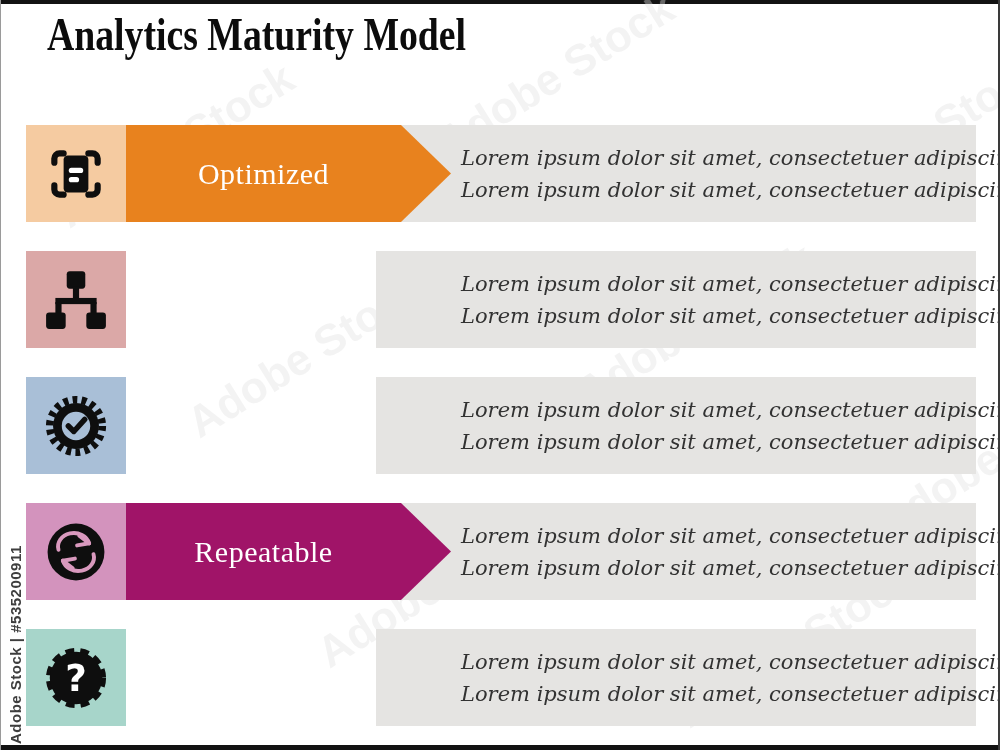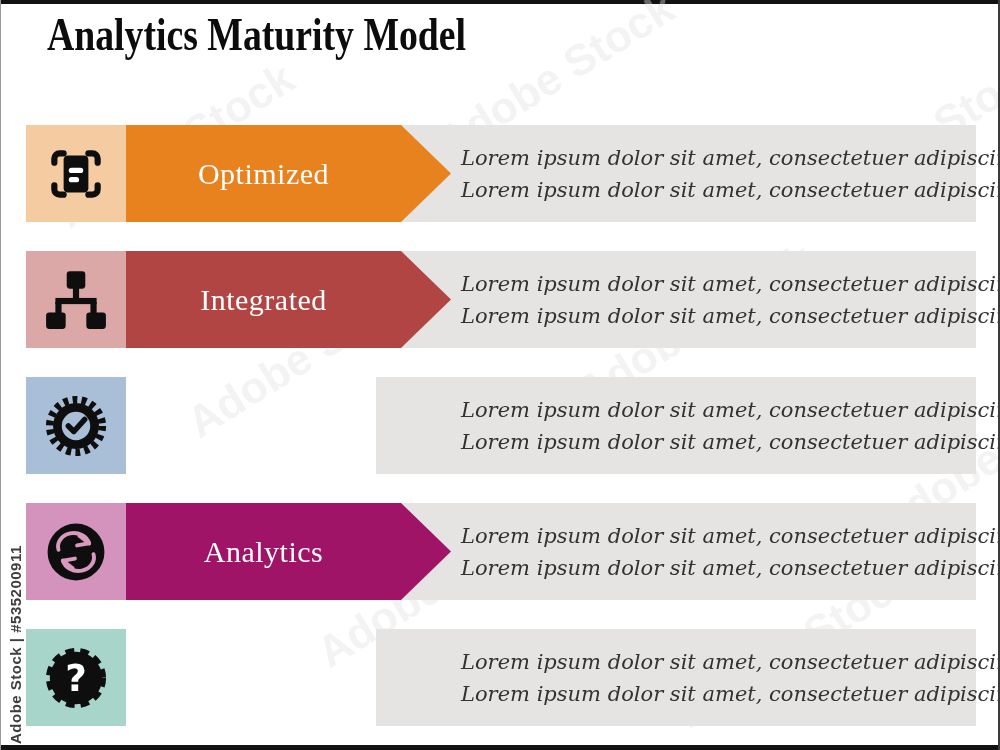--- a/index.html
+++ b/index.html
@@ -102,23 +102,20 @@
         </svg>
       </span>
     </div>
   </div>
 
   <div class="row row-2" style="--arrow: #B14544; --tile: #DBA8A7;">
     <div class="gray-panel">
       <div class="desc-line">Lorem ipsum dolor sit amet, consectetuer adipiscing elit.</div>
       <div class="desc-line">Lorem ipsum dolor sit amet, consectetuer adipiscing elit.</div>
     </div>
-    <div class="arrow">
-      <span class="arrow-label">Integrated</span>
-    </div>
     <div class="tile">
       <span>
         <svg width="66" height="66" viewBox="0 0 64 64">
           <g fill="#0e0e0e">
             <rect x="23" y="4" width="18" height="17" rx="3"></rect>
             <rect x="29" y="19" width="6" height="13"></rect>
             <rect x="12" y="30" width="40" height="6"></rect>
             <rect x="12" y="34" width="6" height="11"></rect>
             <rect x="46" y="34" width="6" height="11"></rect>
             <rect x="3" y="44" width="19" height="16" rx="3"></rect>
@@ -145,21 +142,21 @@
       </span>
     </div>
   </div>
 
   <div class="row row-4" style="--arrow: #A01468; --tile: #D393BD;">
     <div class="gray-panel">
       <div class="desc-line">Lorem ipsum dolor sit amet, consectetuer adipiscing elit.</div>
       <div class="desc-line">Lorem ipsum dolor sit amet, consectetuer adipiscing elit.</div>
     </div>
     <div class="arrow">
-      <span class="arrow-label">Analytics</span>
+      <span class="arrow-label">Repeatable</span>
     </div>
     <div class="tile">
       <span>
         <svg width="70" height="70" viewBox="0 0 64 64">
           <circle cx="32" cy="32" r="26" fill="#0e0e0e"></circle>
           <g stroke="#D999BE" stroke-width="3.6" fill="none" stroke-linecap="round" stroke-linejoin="round">
             <path d="M16 30 A 14 12 0 0 1 44 24"></path>
             <path d="M44 24 L35 17"></path>
             <path d="M44 24 L33 26"></path>
             <path d="M48 34 A 14 12 0 0 1 20 40"></path>

